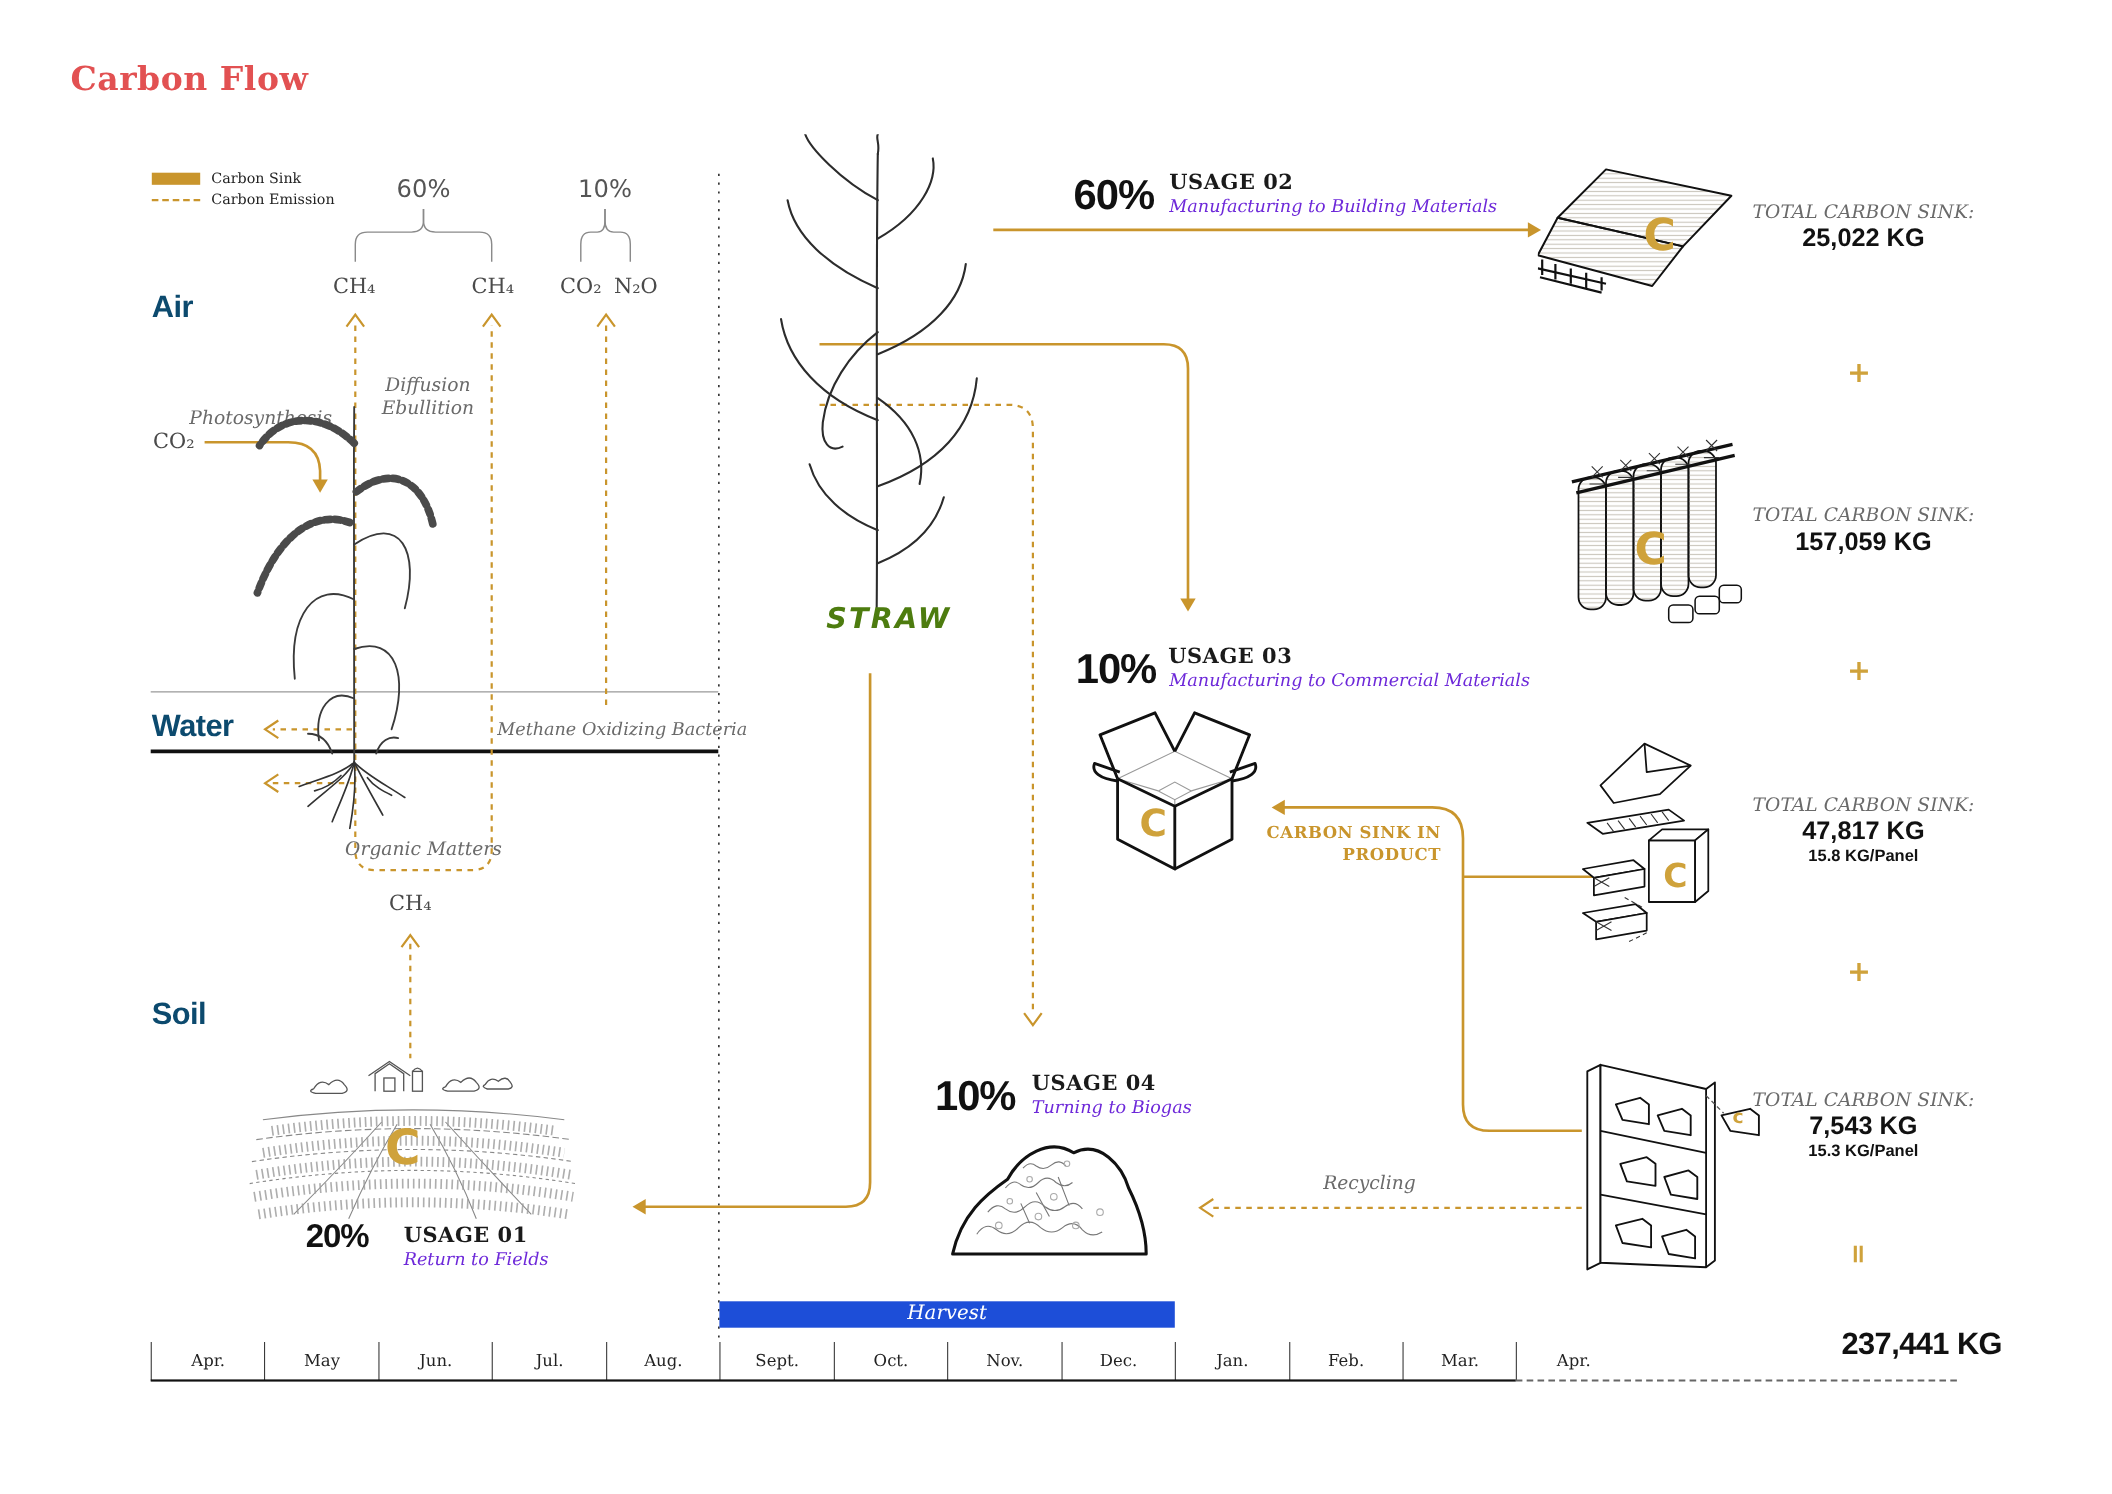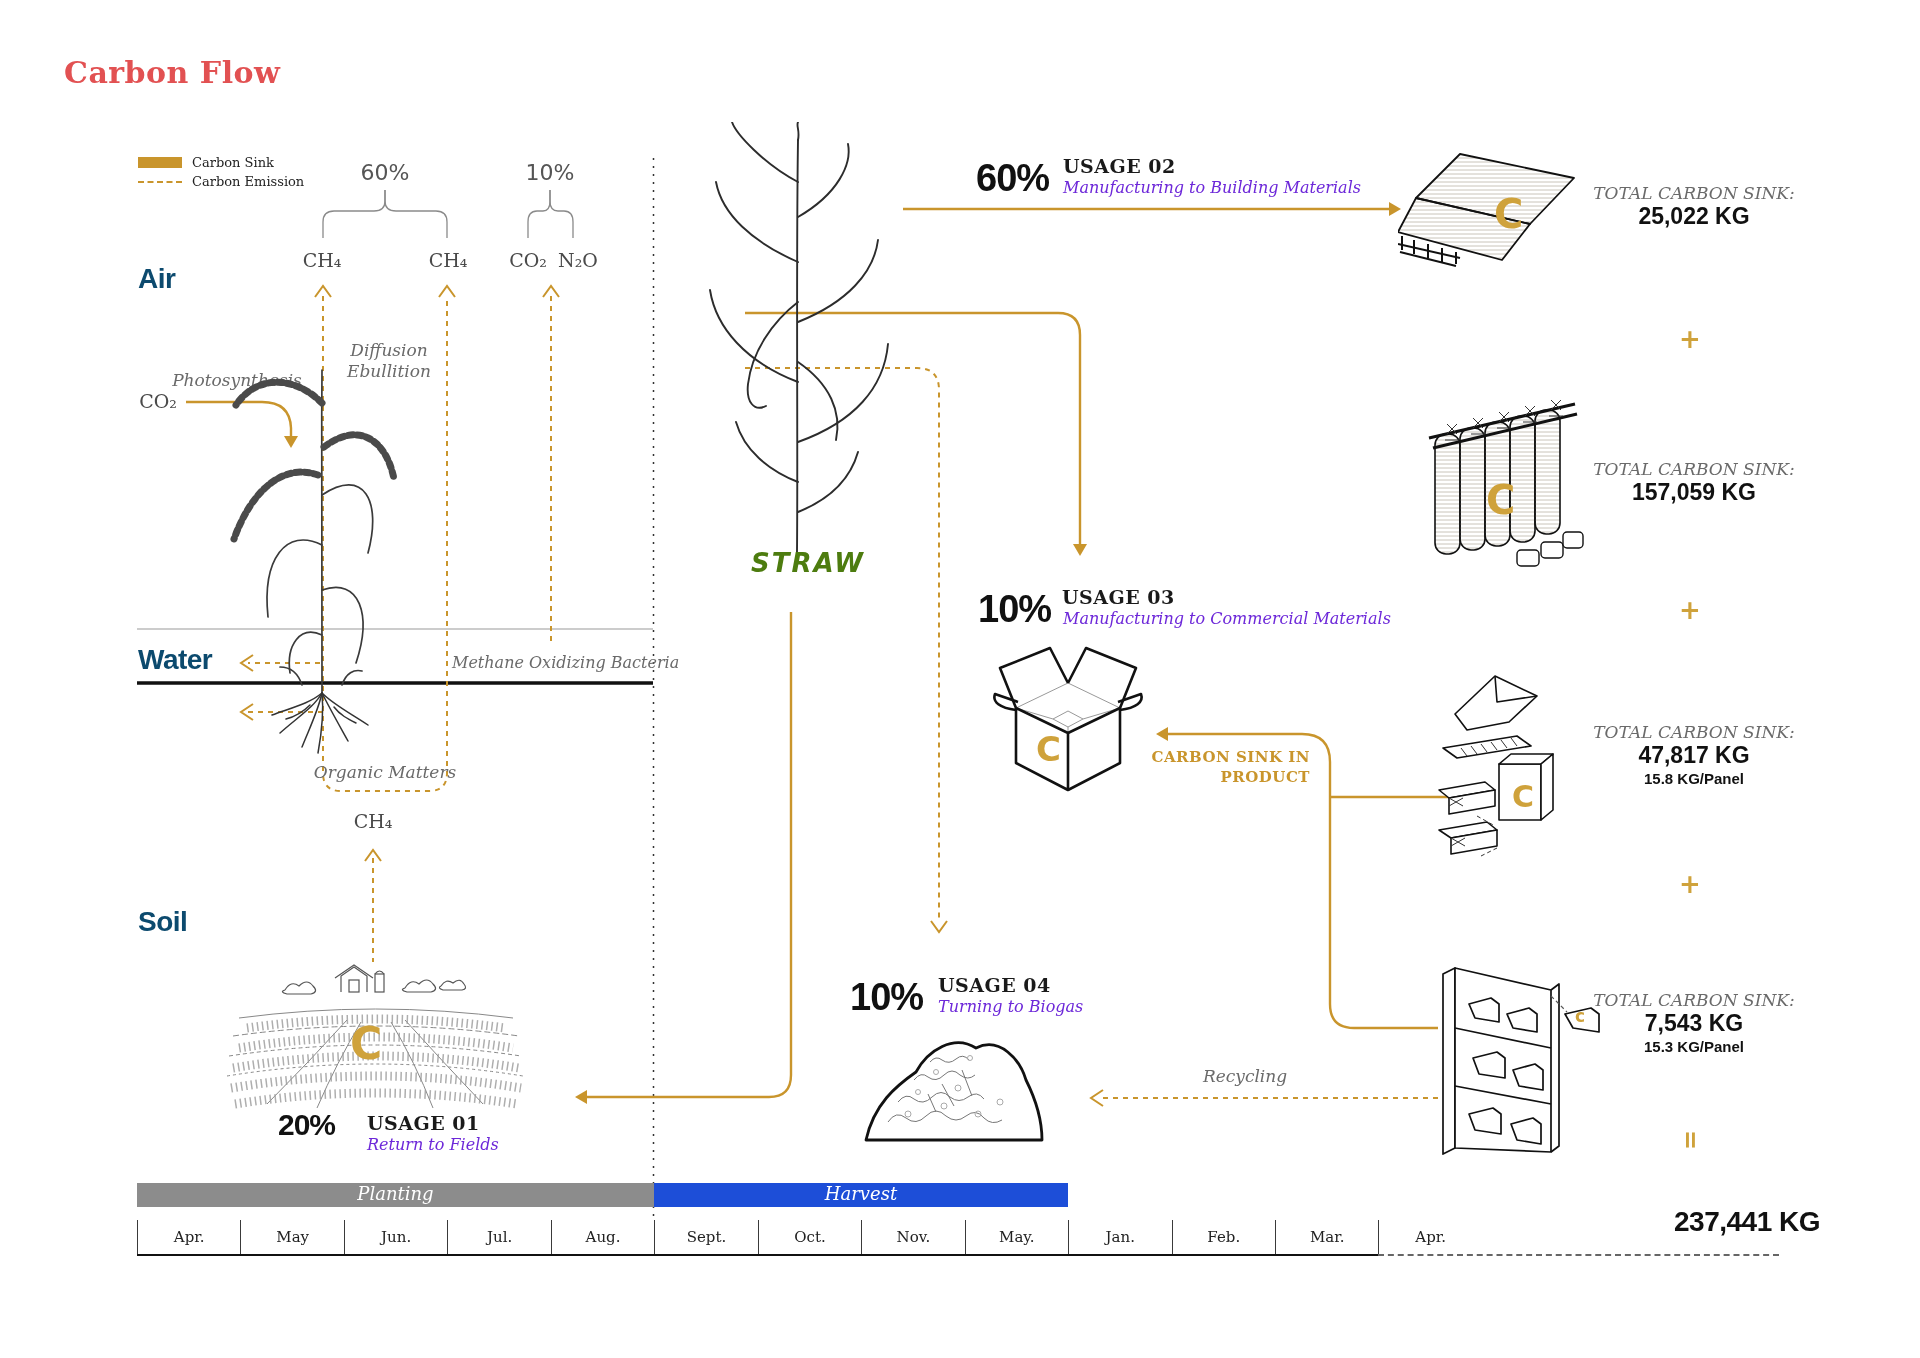--- a/index.html
+++ b/index.html
@@ -355,33 +355,32 @@
   <div class="abs sink-per" style="left:1564px;top:770px;width:260px;">15.8 KG/Panel</div>
   <div class="abs plus" style="left:1640px;top:869px;width:100px;">+</div>
 
   <div class="abs sink-label" style="left:1564px;top:990px;width:260px;">TOTAL CARBON SINK:</div>
   <div class="abs sink-value" style="left:1564px;top:1010px;width:260px;">7,543 KG</div>
   <div class="abs sink-per" style="left:1564px;top:1038px;width:260px;">15.3 KG/Panel</div>
 
   <div class="abs" style="left:1640px;top:1126px;width:100px;text-align:center;"><span class="equals">=</span></div>
   <div class="abs total" style="left:1570px;top:1206px;width:250px;">237,441 KG</div>
 
-  <div class="abs bar bar-planting" style="left:137px;top:1183px;width:517px;">Planting</div>
   <div class="abs bar bar-harvest" style="left:654px;top:1183px;width:414px;">Harvest</div>
 
   <div class="abs months" style="left:137px;top:1220px;">
     <div class="month">Apr.</div>
     <div class="month">May</div>
     <div class="month">Jun.</div>
     <div class="month">Jul.</div>
     <div class="month">Aug.</div>
     <div class="month">Sept.</div>
     <div class="month">Oct.</div>
     <div class="month">Nov.</div>
-    <div class="month">May.</div>
+    <div class="month">Dec.</div>
     <div class="month">Jan.</div>
     <div class="month">Feb.</div>
     <div class="month">Mar.</div>
     <div class="month">Apr.</div>
   </div>
   <div class="abs tl-solid" style="left:137px;top:1254px;width:1241px;"></div>
   <div class="abs tl-dashed" style="left:1378px;top:1254px;width:401px;"></div>
 
 </div>
 

